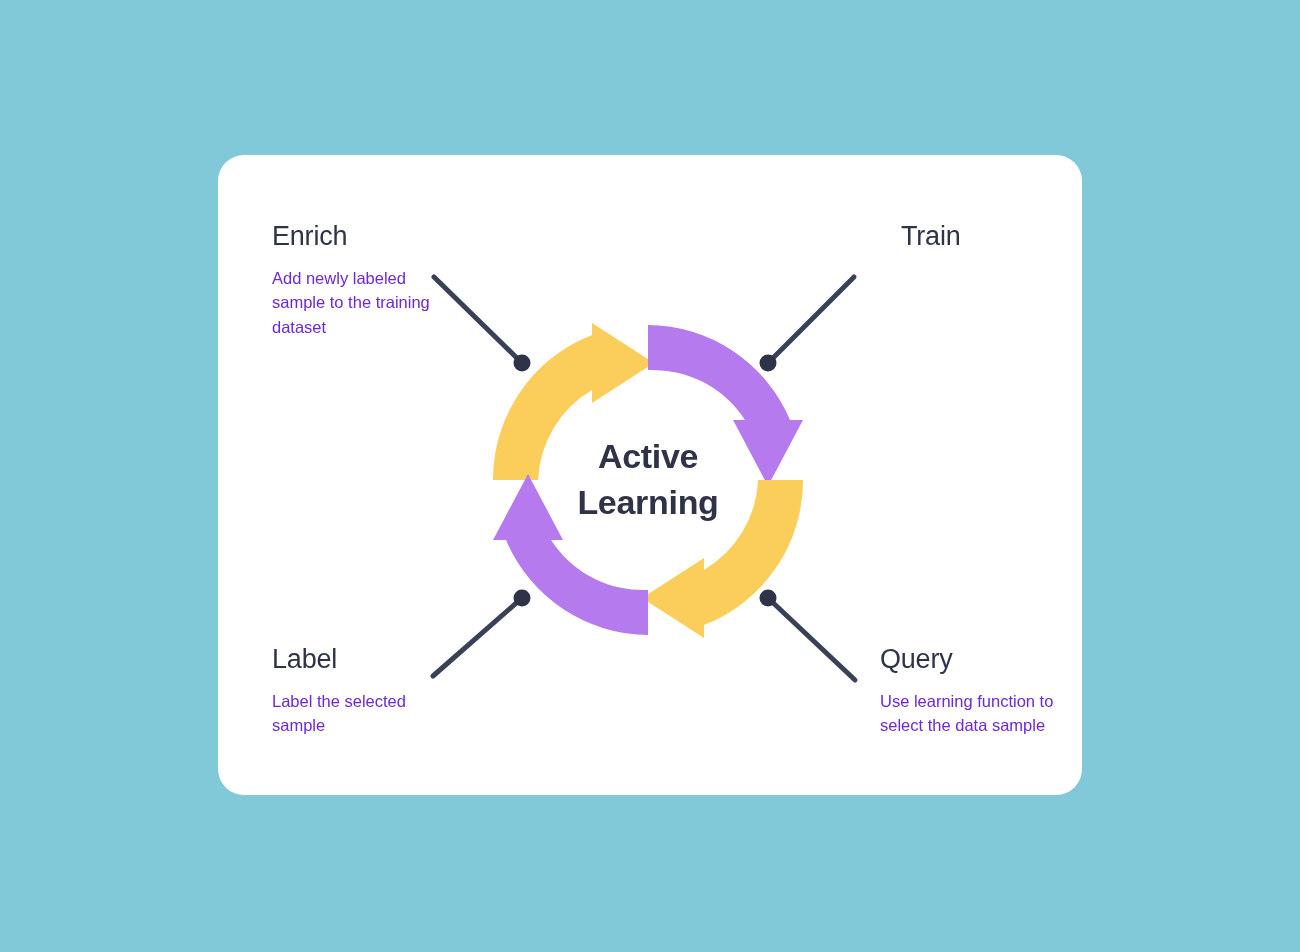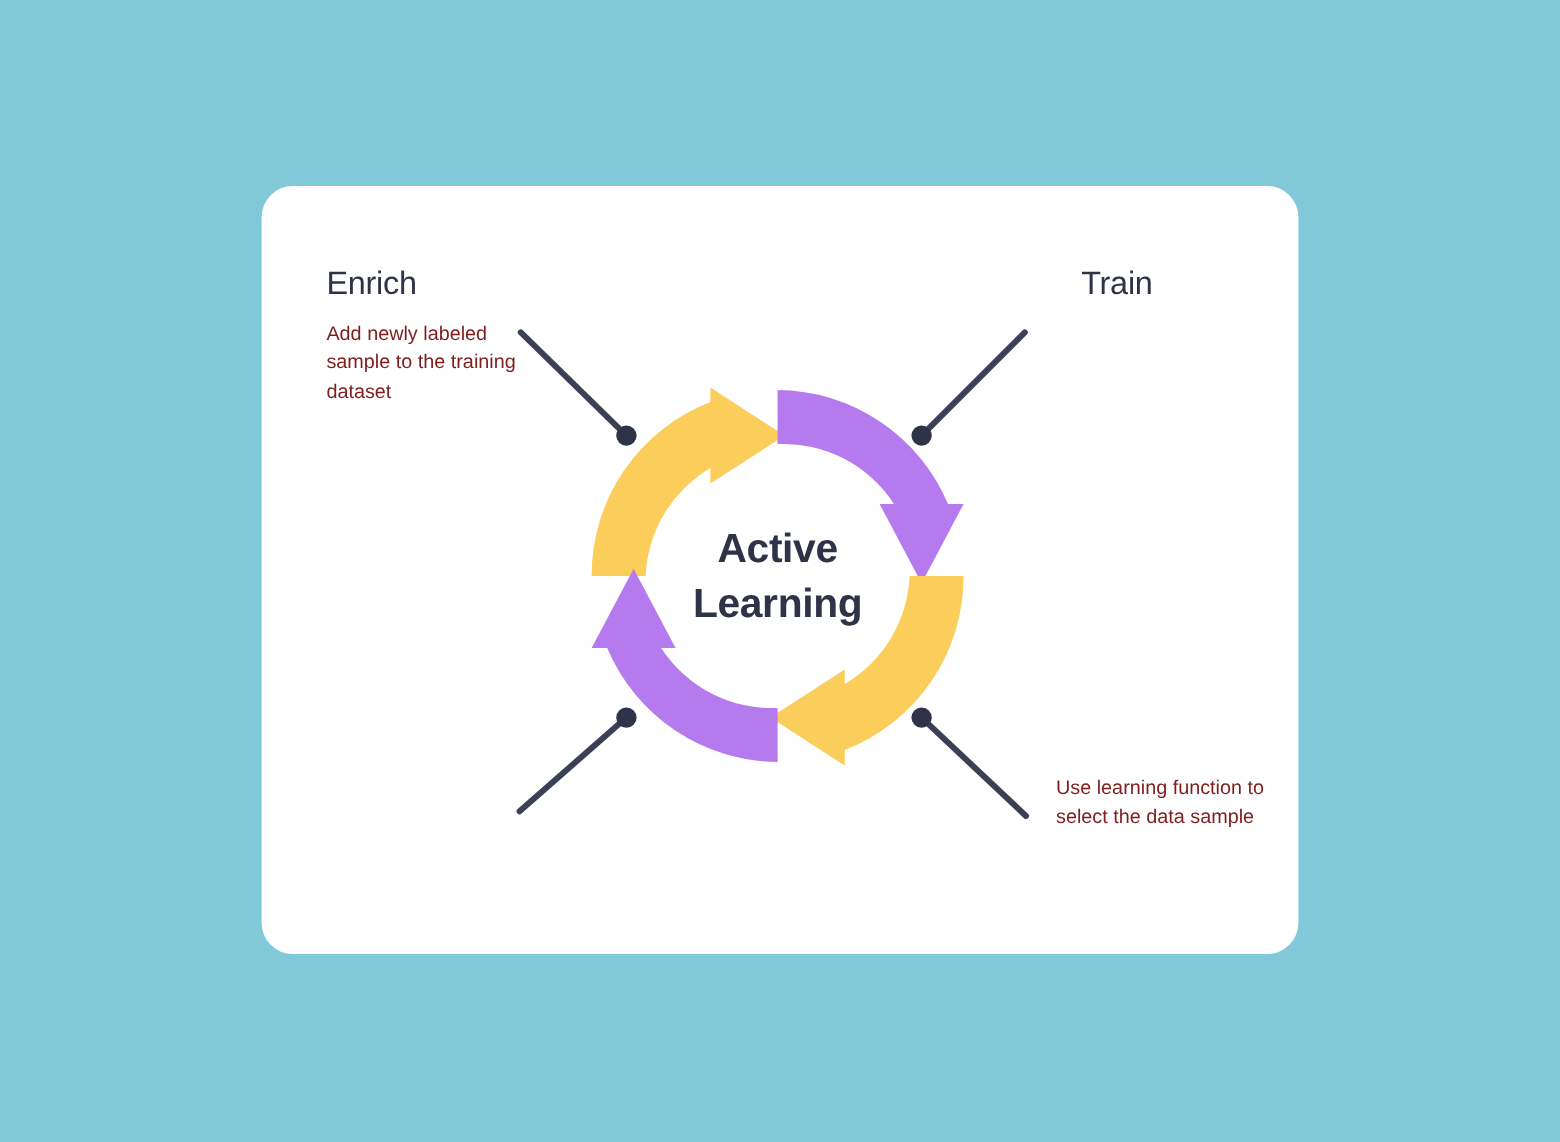--- a/index.html
+++ b/index.html
@@ -37,21 +37,21 @@
     font-weight: normal;
     color: #2e3347;
     letter-spacing: -0.2px;
     line-height: 1.1;
     margin: 0 0 14px 0;
     white-space: nowrap;
   }
   .node-desc {
     font-size: 16.5px;
     font-weight: normal;
-    color: #7f1d1d;
+    color: #6d28d9;
     line-height: 1.48;
     margin: 0;
   }
   #node-enrich { left: 272px; top: 222px; width: 190px; }
   #node-train  { left: 901px; top: 222px; width: 200px; }
   #node-label  { left: 272px; top: 645px; width: 190px; }
   #node-query  { left: 880px; top: 645px; width: 190px; }
 
   
   #diagram {
@@ -132,18 +132,23 @@
 
   <div class="node" id="node-enrich">
     <p class="node-title">Enrich</p>
     <p class="node-desc">Add newly labeled sample to the training dataset</p>
   </div>
 
   <div class="node" id="node-train">
     <p class="node-title">Train</p>
   </div>
 
+  <div class="node" id="node-label">
+    <p class="node-title">Label</p>
+    <p class="node-desc">Label the selected sample</p>
+  </div>
 
   <div class="node" id="node-query">
+    <p class="node-title">Query</p>
     <p class="node-desc">Use learning function to select the data sample</p>
   </div>
 
 </div>
 
 </body></html>

